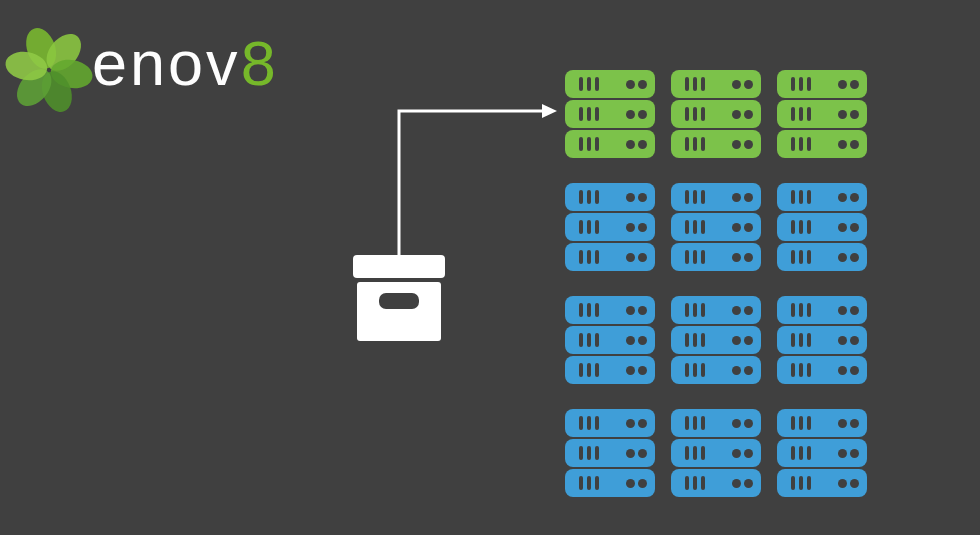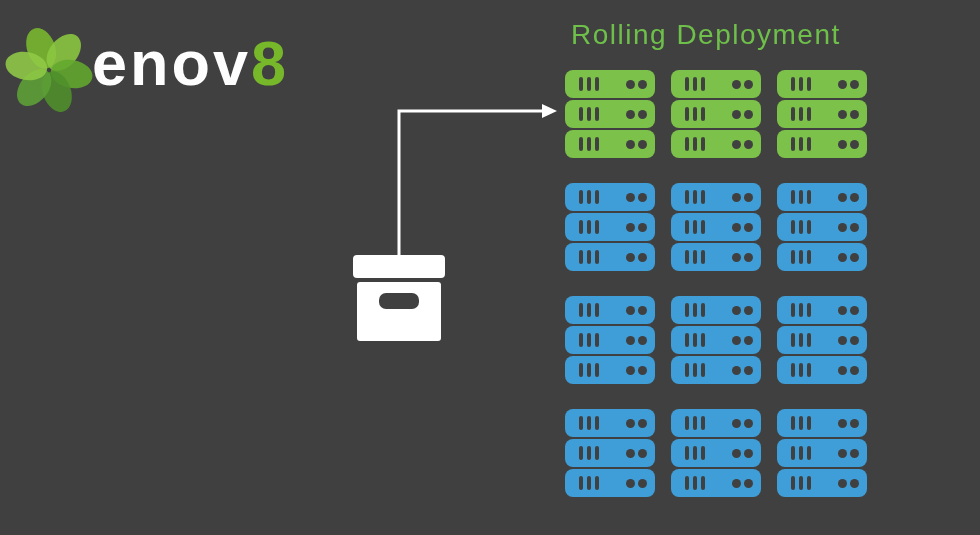--- a/index.html
+++ b/index.html
@@ -13,21 +13,21 @@
     background: #404040;
     overflow: hidden;
   }
 
   
   .logo { position: absolute; left: 0; top: 0; width: 340px; height: 130px; }
   .logo-flower { position: absolute; left: 2px; top: 23px; width: 94px; height: 94px; }
   .logo-text {
     position: absolute; left: 92px; top: 28px; height: 70px;
     display: flex; align-items: center;
-    font-size: 63px; font-weight: 700; letter-spacing: 3px;
+    font-size: 63px; font-weight: 400; letter-spacing: 3px;
     line-height: 1;
   }
 
   
   .page-title {
     position: absolute; left: 571px; top: 19px;
     font-size: 28px; font-weight: 400; letter-spacing: 1.5px;
   }
 
   
@@ -87,21 +87,20 @@
           <ellipse cx="0" cy="-23" rx="14" ry="21" transform="rotate(220)" fill="#5da035" opacity="0.88"></ellipse>
           <ellipse cx="0" cy="-23" rx="14" ry="21" transform="rotate(280)" fill="#90ca45" opacity="0.88"></ellipse>
         </g>
     </svg>
     <div class="logo-text">
       <span style="color: rgb(253, 253, 253);">enov</span>
         <span style="color: rgb(118, 184, 42);">8</span>
     </div>
   </div>
 
-  <div class="page-title" style="color: rgb(110, 192, 74);">Rolling Deployment</div>
 
   <svg class="arrow-svg" viewBox="0 0 170 156" xmlns="http://www.w3.org/2000/svg">
     <path d="M 3 153 L 3 8 L 148 8" fill="none" stroke-width="3" stroke="#ffffff"></path>
     <polygon points="146,1 161,8 146,15" fill="#ffffff"></polygon>
   </svg>
 
   <div>
     <div class="box-lid" style="background: rgb(255, 255, 255);"></div>
     <div class="box-body" style="background: rgb(255, 255, 255);"></div>
     <div class="box-handle" style="background: rgb(64, 64, 64);"></div>

